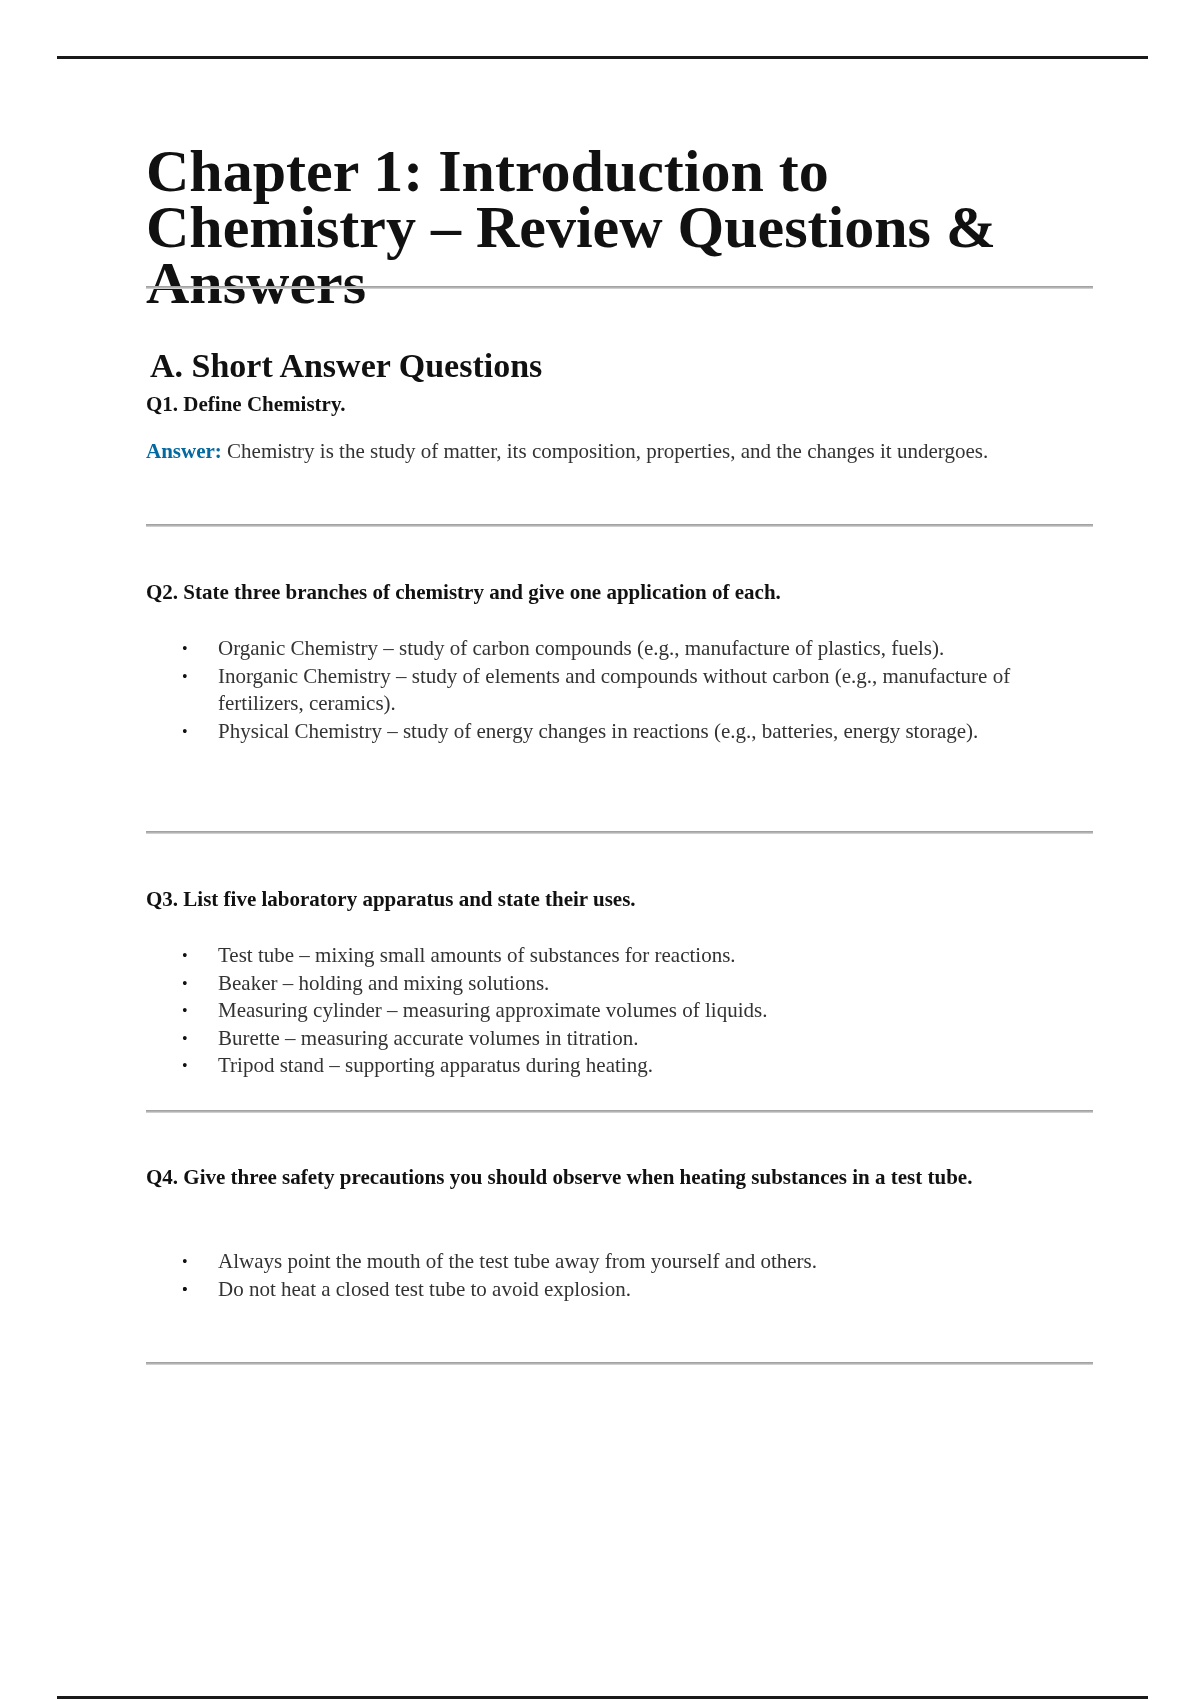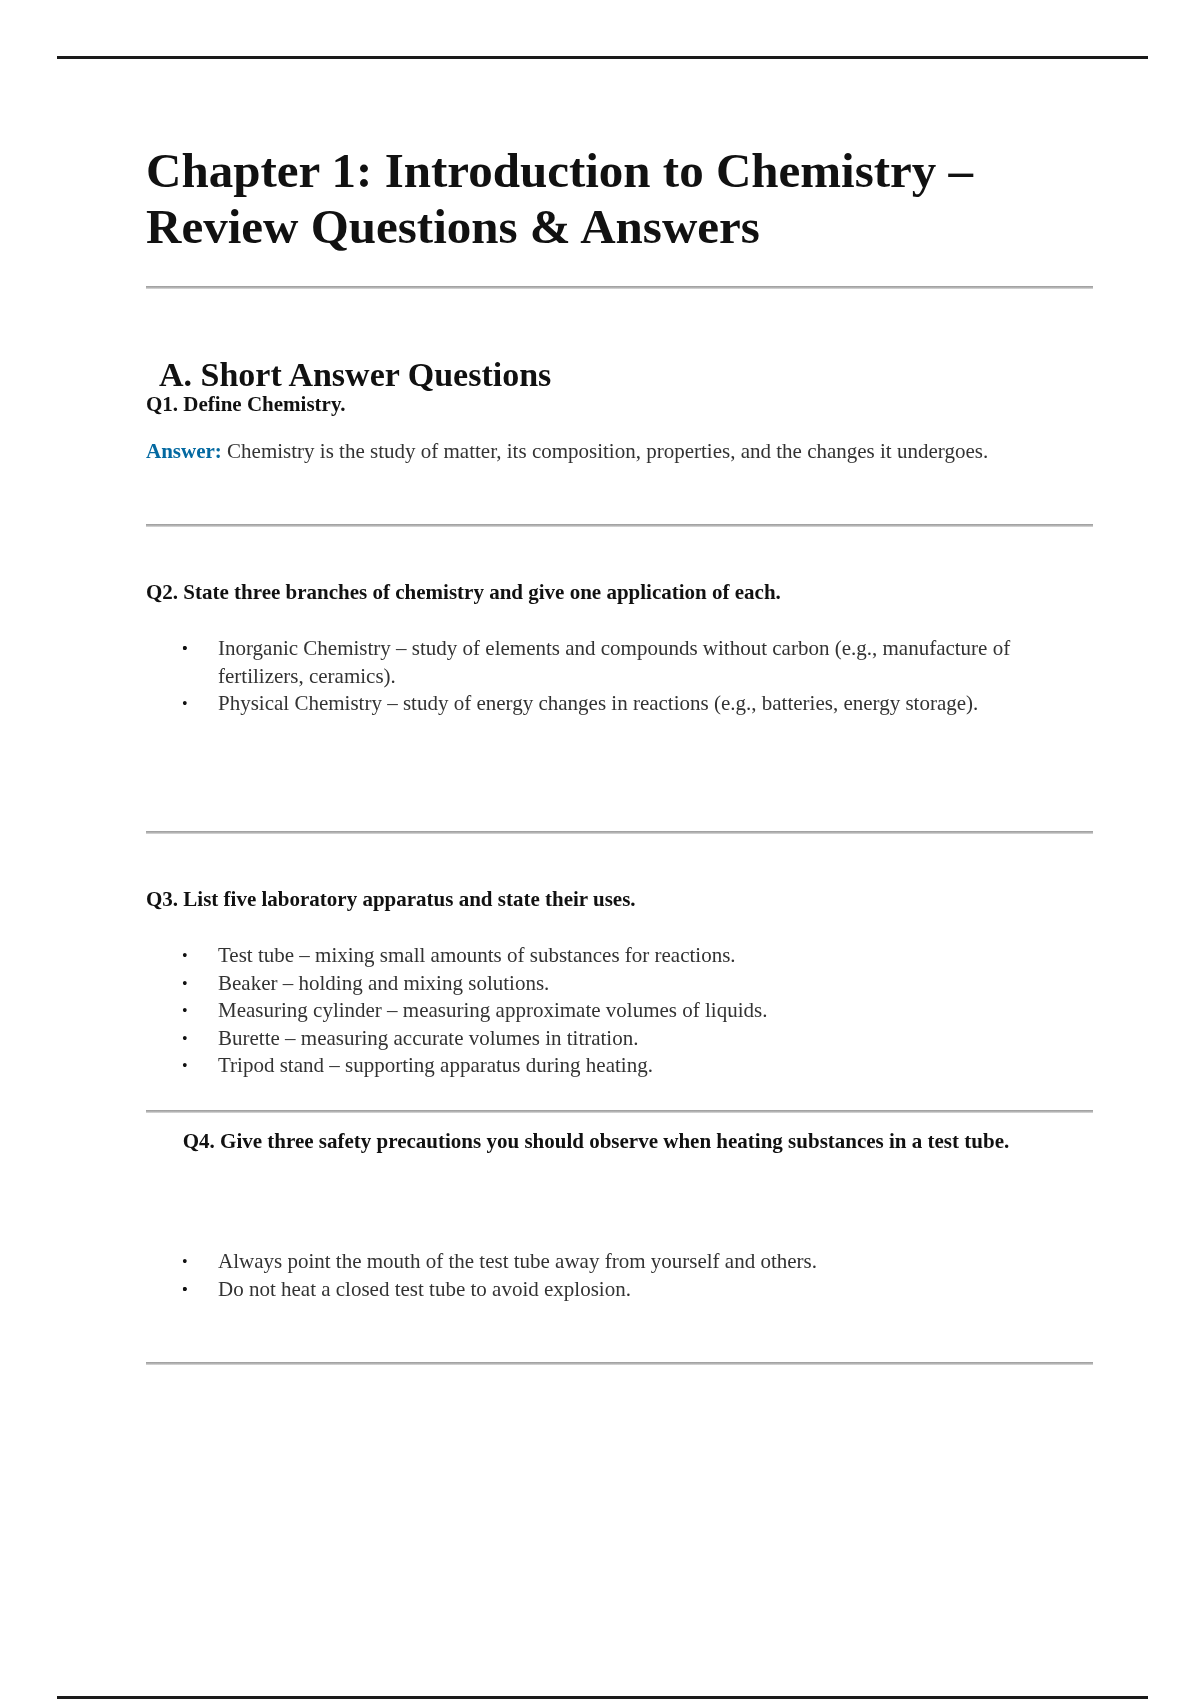--- a/index.html
+++ b/index.html
@@ -3,24 +3,24 @@
 <meta charset="utf-8">
 <style>
   html, body { margin: 0; padding: 0; background: #ffffff; }
   body { width: 1200px; height: 1700px; position: relative; overflow: hidden;
          font-family: "Liberation Serif", "DejaVu Serif", serif; color: #222222; }
   .page-rule { position: absolute; left: 57px; width: 1091px; height: 3px; background: #1a1a1a; }
   .page-rule.top { top: 56px; }
   .page-rule.bottom { top: 1696px; }
   .content { position: absolute; left: 146px; top: 0; width: 947px; }
   .title { position: absolute; top: 143px; left: 0; width: 947px; margin: 0;
-           font-size: 49px; font-weight: bold; line-height: 56px; color: #111111; }
+           font-size: 60px; font-weight: bold; line-height: 56px; color: #111111; }
   .divider { position: absolute; left: 0; width: 947px; height: 3px;
              background: linear-gradient(#9a9a9a, #b8b8b8 60%, #e0e0e0); }
-  .section-heading { position: absolute; left: 0; margin: 13px; font-size: 34px; font-weight: bold; color: #111111; line-height: 40px; }
+  .section-heading { position: absolute; left: 0; margin: 4px; font-size: 34px; font-weight: bold; color: #111111; line-height: 40px; }
   .question { position: absolute; left: 0; width: 947px; margin: 0; font-size: 21px; font-weight: bold; color: #111111; line-height: 28px; }
   .answer { position: absolute; left: 0; width: 900px; margin: 0; font-size: 21px; line-height: 28px; color: #333333; }
   .answer b { color: #0369a1; }
   .blist { position: absolute; left: 0; width: 947px; margin: 0; padding: 0; list-style: none; }
   .blist li { position: relative; padding-left: 72px; font-size: 21px; line-height: 27.5px; color: #333333; width: 840px; }
   .blist li .bullet { position: absolute; left: 36px; top: 0; font-size: 16px; color: #111111; }
   .note { font-style: italic; display: block; }
 </style>
 </head>
 <body>
@@ -32,37 +32,37 @@
   <div class="divider" style="top:286px;"></div>
 
   <h2 class="section-heading" style="top:342px;">A. Short Answer Questions</h2>
 
   <p class="question" style="top:390px;">Q1. Define Chemistry.</p>
   <p class="answer" style="top:437px;"><b>Answer:</b><span> Chemistry is the study of matter, its composition, properties, and the changes it undergoes.</span></p>
   <div class="divider" style="top:524px;"></div>
 
   <p class="question" style="top:578px;">Q2. State three branches of chemistry and give one application of each.</p>
   <ul class="blist" style="top:635px;">
-    <li><span class="bullet">•</span></li>
+    <li><span class="bullet">•</span><span>Organic Chemistry – study of carbon compounds (e.g., manufacture of plastics, fuels).</span></li>
     <li><span class="bullet">•</span><span>Inorganic Chemistry – study of elements and compounds without carbon (e.g., manufacture of fertilizers, ceramics).</span></li>
     <li><span class="bullet">•</span><span>Physical Chemistry – study of energy changes in reactions (e.g., batteries, energy storage).</span></li>
   </ul>
   <div class="divider" style="top:831px;"></div>
 
   <p class="question" style="top:885px;">Q3. List five laboratory apparatus and state their uses.</p>
   <ul class="blist" style="top:942px;">
     <li><span class="bullet">•</span><span>Test tube – mixing small amounts of substances for reactions.</span></li>
     <li><span class="bullet">•</span><span>Beaker – holding and mixing solutions.</span></li>
     <li><span class="bullet">•</span><span>Measuring cylinder – measuring approximate volumes of liquids.</span></li>
     <li><span class="bullet">•</span><span>Burette – measuring accurate volumes in titration.</span></li>
     <li><span class="bullet">•</span><span>Tripod stand – supporting apparatus during heating.</span></li>
   </ul>
   <div class="divider" style="top:1110px;"></div>
 
-  <p class="question" style="top:1127px; width:900px;text-align:center;">Q4. Give three safety precautions you should observe when heating substances in a test tube.</p>
+  <p class="question" style="top:1163px; width:900px;">Q4. Give three safety precautions you should observe when heating substances in a test tube.</p>
   <ul class="blist" style="top:1248px;">
     <li><span class="bullet">•</span><span>Always point the mouth of the test tube away from yourself and others.</span></li>
     <li><span class="bullet">•</span></li>
     <li><span class="bullet">•</span><span>Do not heat a closed test tube to avoid explosion.</span></li>
   </ul>
   <div class="divider" style="top:1362px;"></div>
 </div>
 
 <div class="page-rule bottom"></div>
 

